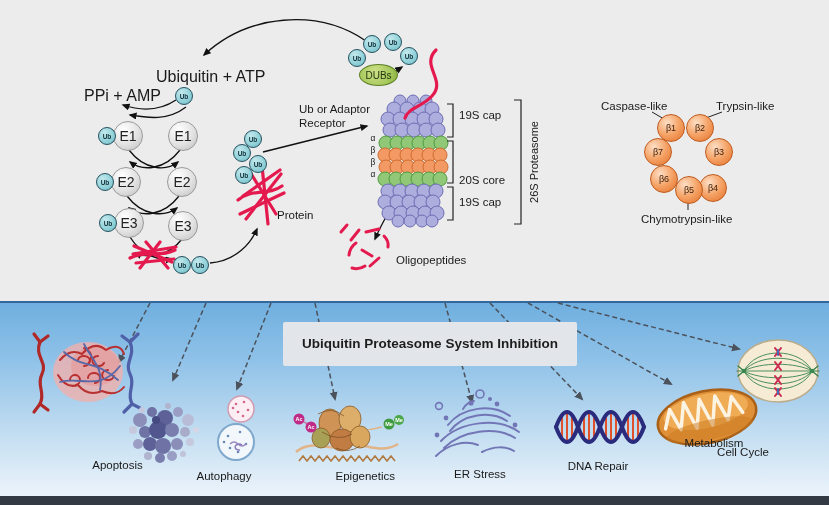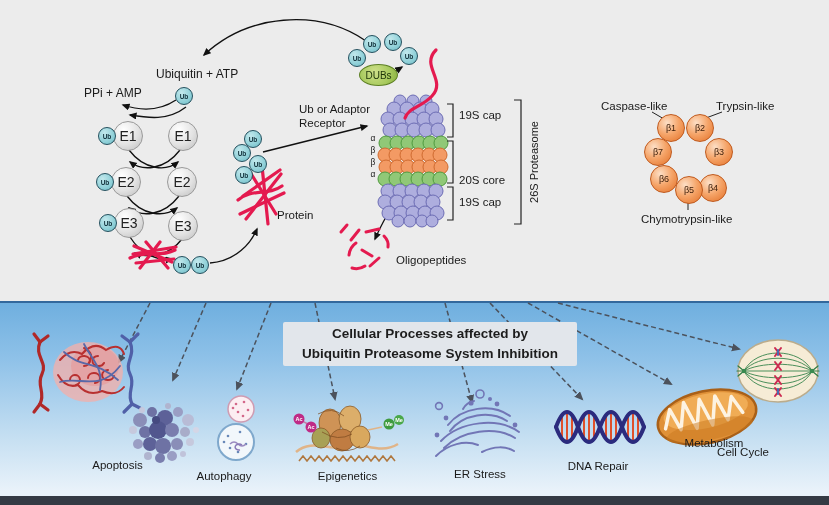--- a/index.html
+++ b/index.html
@@ -5,21 +5,21 @@
   html,body{margin:0;padding:0;background:#fff;}
   #fig{position:relative;width:829px;height:505px;overflow:hidden;
        font-family:"Liberation Sans",sans-serif;color:#1a1a1a;}
   .panel-upper{position:absolute;left:0;top:0;width:829px;height:301px;background:#ececec;}
   .panel-lower{position:absolute;left:0;top:301px;width:829px;height:196px;
        border-top:2px solid #33689c;
        background:linear-gradient(180deg,#6fafdf 0%,#8ec1e8 28%,#c7e0f2 70%,#e9f2fa 96%);}
   .bottom-strip{position:absolute;left:0;top:496px;width:829px;height:9px;background:#343a44;}
   svg.overlay{position:absolute;left:0;top:0;z-index:1;pointer-events:none;}
   .lbl{position:absolute;z-index:2;font-size:11.5px;line-height:1.2;white-space:nowrap;}
-  .lbl12{font-size:12px;}
+  .lbl12{font-size:16px;}
   .ub{position:absolute;z-index:2;width:16px;height:16px;border-radius:50%;
       background:radial-gradient(circle at 35% 30%,#c2e8ec,#8fd0d8 60%,#6db8c2);
       border:1.2px solid #23505e;font-size:6.5px;display:flex;align-items:center;
       justify-content:center;color:#10303a;font-weight:bold;}
   .esphere{position:absolute;z-index:2;width:28px;height:28px;border-radius:50%;
       background:radial-gradient(circle at 35% 28%,#ffffff,#e2e2e2 55%,#bdbdbd);
       border:1px solid #9a9a9a;font-size:14px;display:flex;align-items:center;
       justify-content:center;color:#222;}
   .dubs{position:absolute;z-index:2;left:359px;top:64px;width:37px;height:20px;border-radius:50%;
       background:radial-gradient(circle at 40% 35%,#cfe08a,#a6c95c 60%,#86ad3c);
@@ -437,27 +437,26 @@
   <div class="lbl" style="left:641px;top:213px;">Chymotrypsin-like</div>
   <div class="bsub" style="left:657px;top:114px;">β1</div>
   <div class="bsub" style="left:686px;top:114px;">β2</div>
   <div class="bsub" style="left:705px;top:138px;">β3</div>
   <div class="bsub" style="left:699px;top:174px;">β4</div>
   <div class="bsub" style="left:675px;top:176px;">β5</div>
   <div class="bsub" style="left:650px;top:165px;">β6</div>
   <div class="bsub" style="left:644px;top:138px;">β7</div>
 
   <div class="title-box">
-    <div>Cellular Processes affected by</div>
     <div>Ubiquitin Proteasome System Inhibition</div>
   </div>
 
   <div class="proc-label" style="left:70px;top:459px;width:95px;">Apoptosis</div>
   <div class="proc-label" style="left:179px;top:470px;width:90px;">Autophagy</div>
-  <div class="proc-label" style="left:300px;top:470px;width:95px;">Epigenetics</div>
+  <div class="proc-label" style="left:300px;top:470px;width:95px;text-align:right;">Epigenetics</div>
   <div class="proc-label" style="left:435px;top:468px;width:90px;">ER Stress</div>
   <div class="proc-label" style="left:553px;top:460px;width:90px;">DNA Repair</div>
   <div class="proc-label" style="left:669px;top:437px;width:90px;">Metabolism</div>
   <div class="proc-label" style="left:698px;top:403px;width:90px;margin-top:43px;">Cell Cycle</div>
 
   <div class="mark" style="left:293px;top:416px;">Ac</div>
   <div class="mark" style="left:305px;top:424px;">Ac</div>
   <div class="mark" style="left:383px;top:421px;">Me</div>
   <div class="mark" style="left:393px;top:417px;">Me</div>
 

